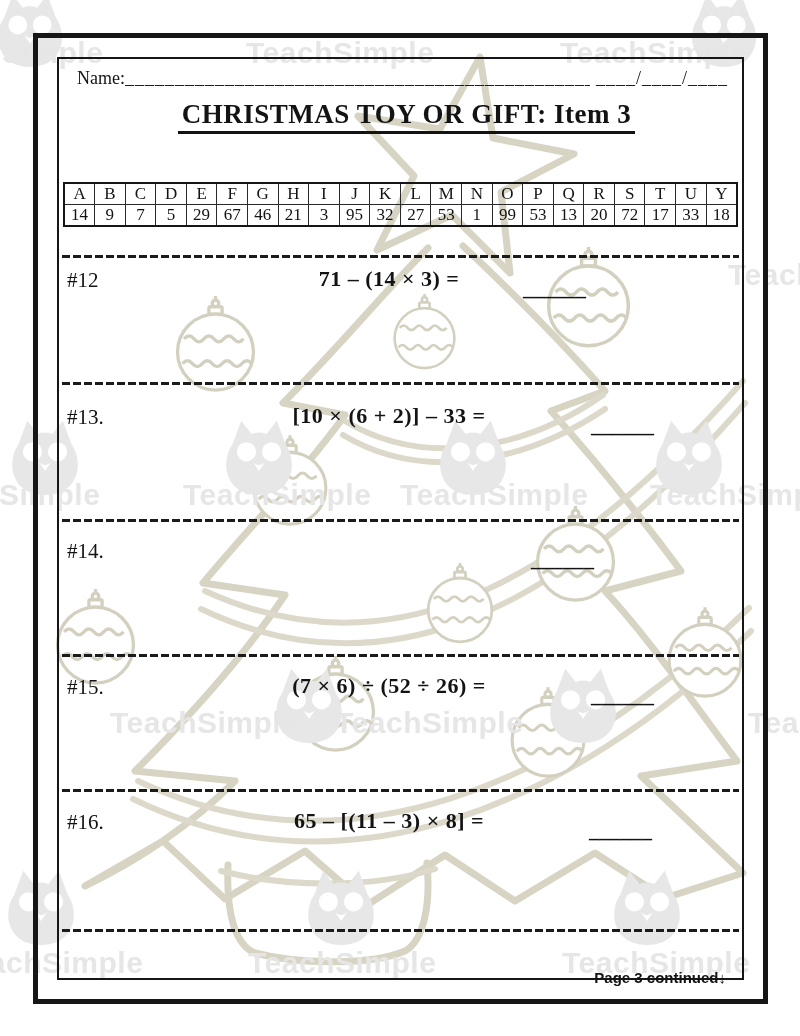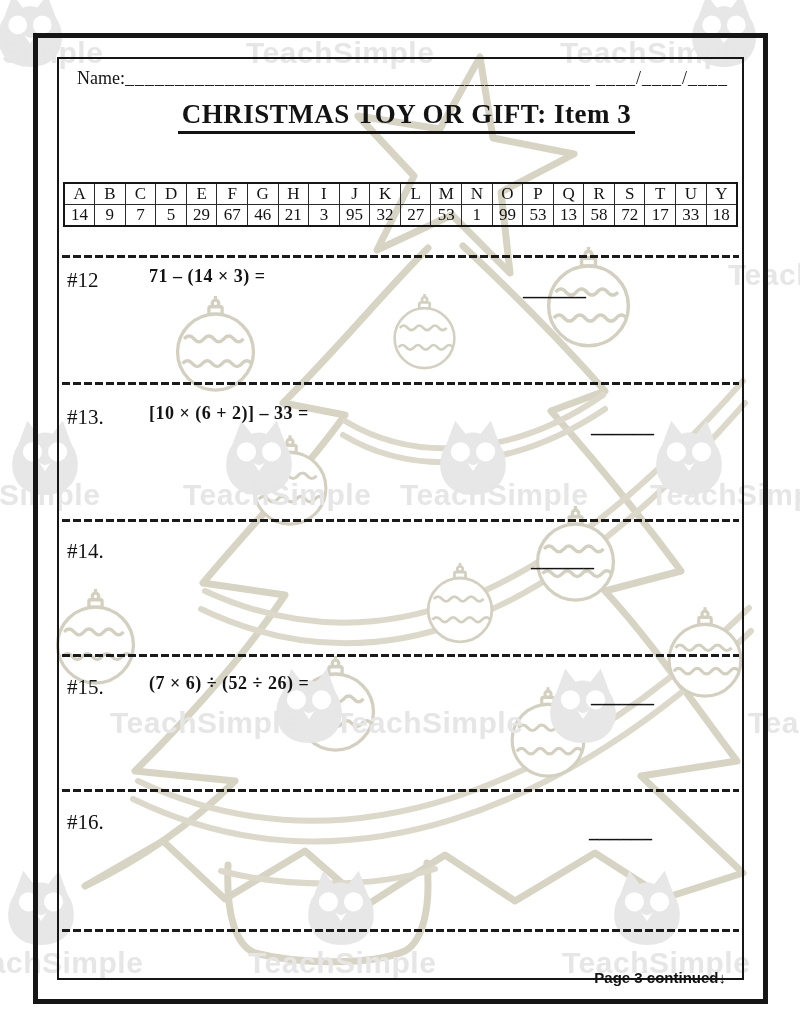--- a/index.html
+++ b/index.html
@@ -43,22 +43,22 @@
 
   
   .sep{position:absolute;left:3px;right:3px;height:3px;
        background:repeating-linear-gradient(90deg,#1b1b1b 0 8px,transparent 8px 11px);}
   .sep0{top:196px}.sep1{top:323px}.sep2{top:460px}.sep3{top:595px}.sep4{top:730px}.sep5{top:870px}
 
   
   .problem{position:absolute;left:0;right:8px;height:46px;color:#131313;text-decoration:underline;}
   .p0{top:207px}.p1{top:344px}.p2{top:478px}.p3{top:614px}.p4{top:749px}
   .p-label{position:absolute;left:8px;top:2px;font-size:21px;}
-  .p-expr{position:absolute;left:90px;top:0;width:480px;text-align:left;
-          font-size:18px;font-weight:bold;letter-spacing:0.5px;}
+  .p-expr{position:absolute;left:90px;top:0;width:480px;text-align:center;
+          font-size:22px;font-weight:bold;letter-spacing:0.5px;}
   .p-blank{position:absolute;top:10px;font-size:21px;font-weight:bold;letter-spacing:0;}
   .p0 .p-blank{left:464px}.p1 .p-blank{left:532px}.p2 .p-blank{left:472px}
   .p3 .p-blank{left:532px}.p4 .p-blank{left:530px}
 
   
   .footer{position:absolute;top:910px;right:16px;font-family:"Liberation Sans",sans-serif;
           font-weight:bold;font-size:15px;color:#131313;}
 </style>
 </head>
 <body>
@@ -215,21 +215,21 @@
               <td>21</td>
               <td>3</td>
               <td>95</td>
               <td>32</td>
               <td>27</td>
               <td>53</td>
               <td>1</td>
               <td>99</td>
               <td>53</td>
               <td>13</td>
-              <td>58</td>
+              <td>20</td>
               <td>72</td>
               <td>17</td>
               <td>33</td>
               <td>18</td>
             </tr>
         </tbody>
       </table>
 
       <div class="sep sep0"></div>
       <div class="problem p0">
@@ -254,20 +254,21 @@
       <div class="sep sep3"></div>
       <div class="problem p3">
         <span class="p-label">#15.</span>
         <span class="p-expr">(7 × 6) ÷ (52 ÷ 26) =</span>
         <span class="p-blank">______</span>
       </div>
 
       <div class="sep sep4"></div>
       <div class="problem p4">
         <span class="p-label">#16.</span>
+        <span class="p-expr">65 – [(11 – 3) × 8] =</span>
         <span class="p-blank">______</span>
       </div>
 
       <div class="sep sep5"></div>
 
       <div class="footer">Page 3 continued↓</div>
 
     </div>
   </div>
 </div>

